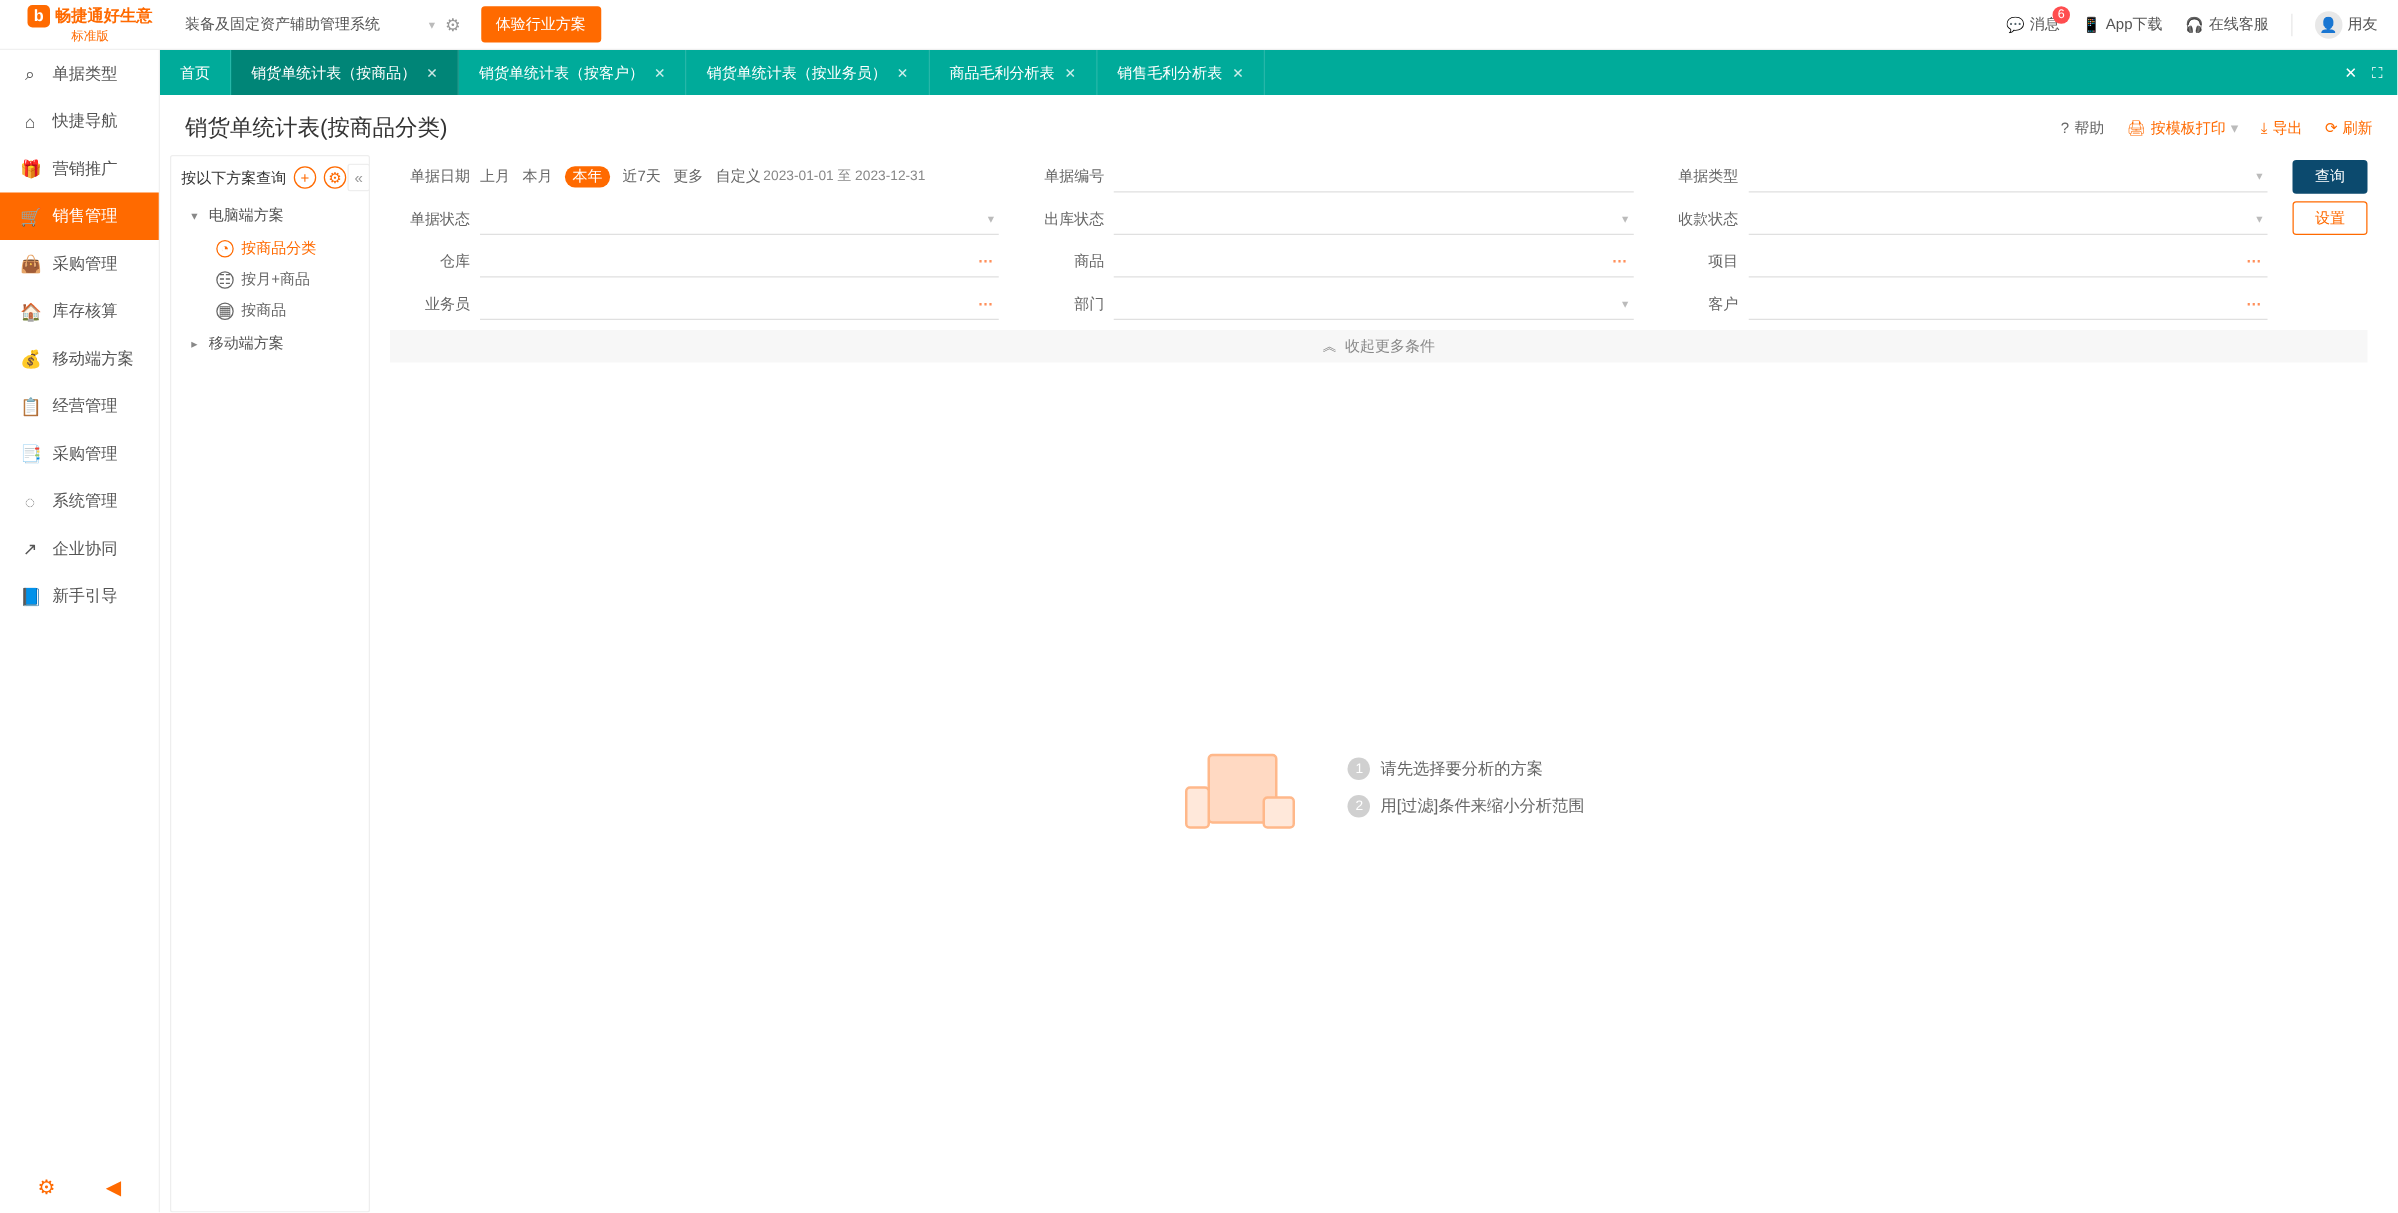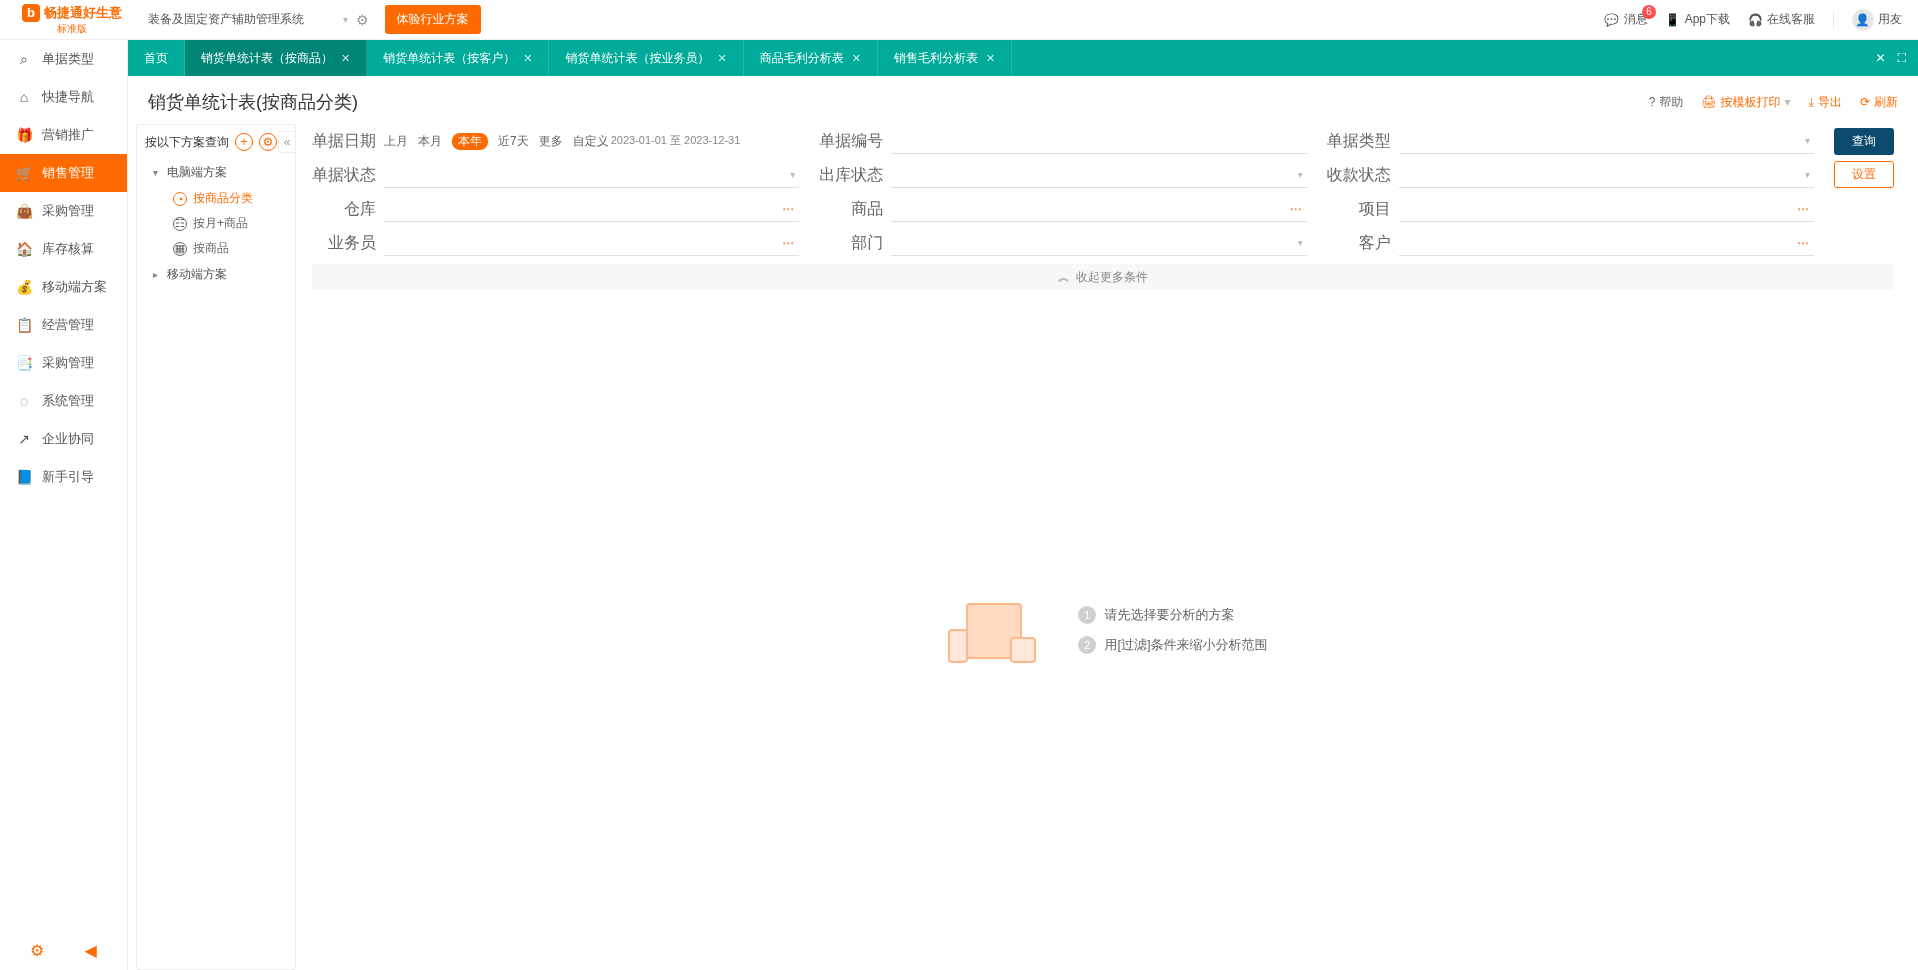--- a/index.html
+++ b/index.html
@@ -59,21 +59,21 @@
 .collapse-btn { position: absolute; right: -1px; top: 6px; width: 18px; height: 22px; border: 1px solid #eee; border-radius: 2px; display:flex; align-items:center; justify-content:center; color:#999; cursor:pointer; background:#fff; }
 .tree-node { display: flex; align-items: center; gap: 6px; padding: 5px 0 5px 8px; cursor: pointer; color: #555; }
 .tree-caret { font-size: 10px; color: #888; width: 8px; }
 .tree-child { padding-left: 28px; display:flex; align-items:center; gap:6px; padding-top:4px; padding-bottom:4px; cursor:pointer; color:#666; }
 .tree-child.active { color: #ff6a00; }
 .tree-child .ico { width:14px; height:14px; display:inline-flex; align-items:center; justify-content:center; font-size:11px; color:inherit; border:1px solid currentColor; border-radius:50%; }
 
 .filter-wrap { flex: 1; display: flex; flex-direction: column; min-width:0; }
 .filter-grid { display: grid; grid-template-columns: 1fr 1fr 1fr 60px; gap: 8px 20px; padding: 4px 8px 8px; }
 .frow { display: flex; align-items: center; gap: 8px; }
-.frow label { width: 64px; text-align: right; color: #666; font-size: 16px; flex-shrink:0; }
+.frow label { width: 64px; text-align: right; color: #666; font-size: 12px; flex-shrink:0; }
 .finput { flex: 1; min-height: 26px; border-bottom: 1px solid #e0e0e0; display: flex; align-items: center; justify-content: flex-end; color: #bbb; padding: 0 4px; }
 .finput .chev2 { font-size: 10px; color: #bbb; cursor:pointer; }
 .finput .dots { color: #ff8f5a; font-weight: bold; letter-spacing: 1px; cursor:pointer; }
 .date-opts { display: flex; gap: 2px; }
 .date-row { display: flex; gap: 10px; font-size: 12px; color: #666; }
 .date-row .d-tag { cursor:pointer; }
 .date-row .d-tag.active { background:#ff6a00; color:#fff; border-radius:8px; padding:0 6px; }
 .date-range { font-size: 11px; color: #888; }
 
 .more-bar { height: 26px; background: #f7f7f7; display: flex; align-items: center; justify-content: center; gap: 6px; color: #888; font-size: 12px; cursor: pointer; margin: 0 8px; }

